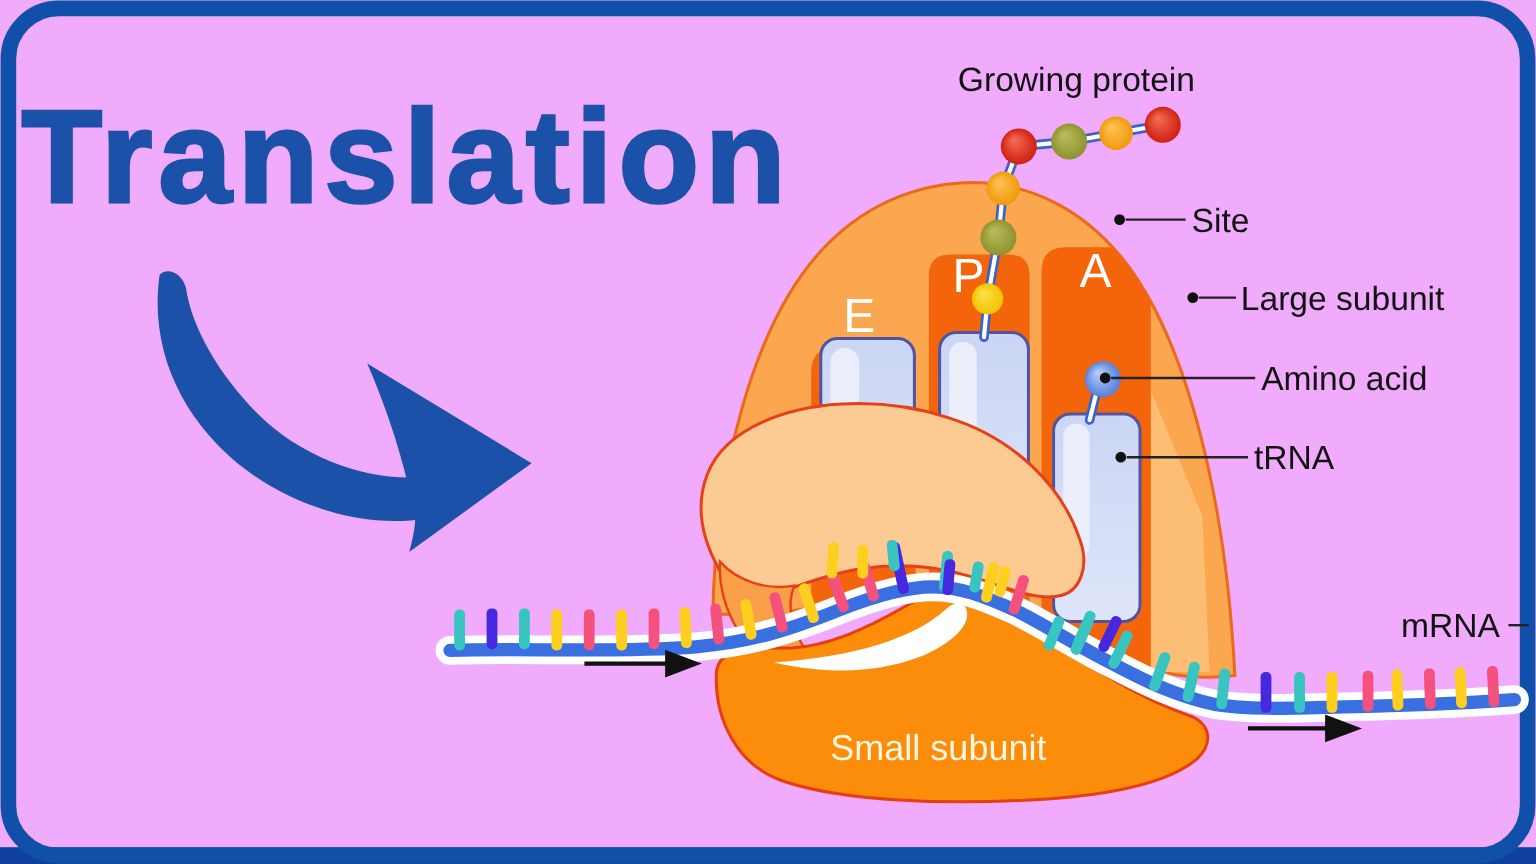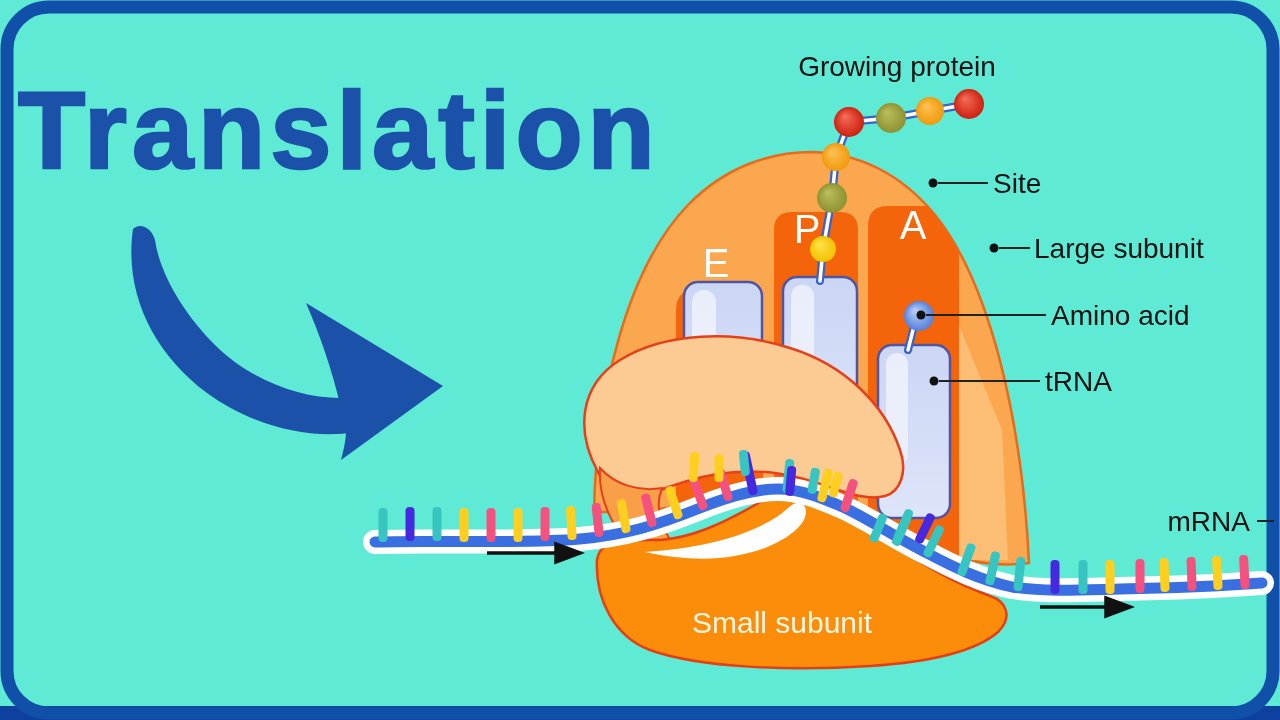--- a/index.html
+++ b/index.html
@@ -1,17 +1,17 @@
 <!DOCTYPE html>
 <html><head>
 <meta charset="utf-8">
 <style>
   html,body{margin:0;padding:0;background:#fff;}
   .canvas{
-    position:relative;width:1280px;height:720px;background:#5eead4;
+    position:relative;width:1280px;height:720px;background:#f0abfc;
     overflow:hidden;font-family:"Liberation Sans",sans-serif;
   }
   svg{position:absolute;left:0;top:0;}
   text{font-family:"Liberation Sans",sans-serif;}
   .title-text{font-weight:bold;letter-spacing:5px;}
   .diagram-label{font-size:28px;fill:#121212;}
   .site-letter{font-size:40px;fill:#ffffff;text-anchor:middle;}
 </style>
 </head>
 <body>

